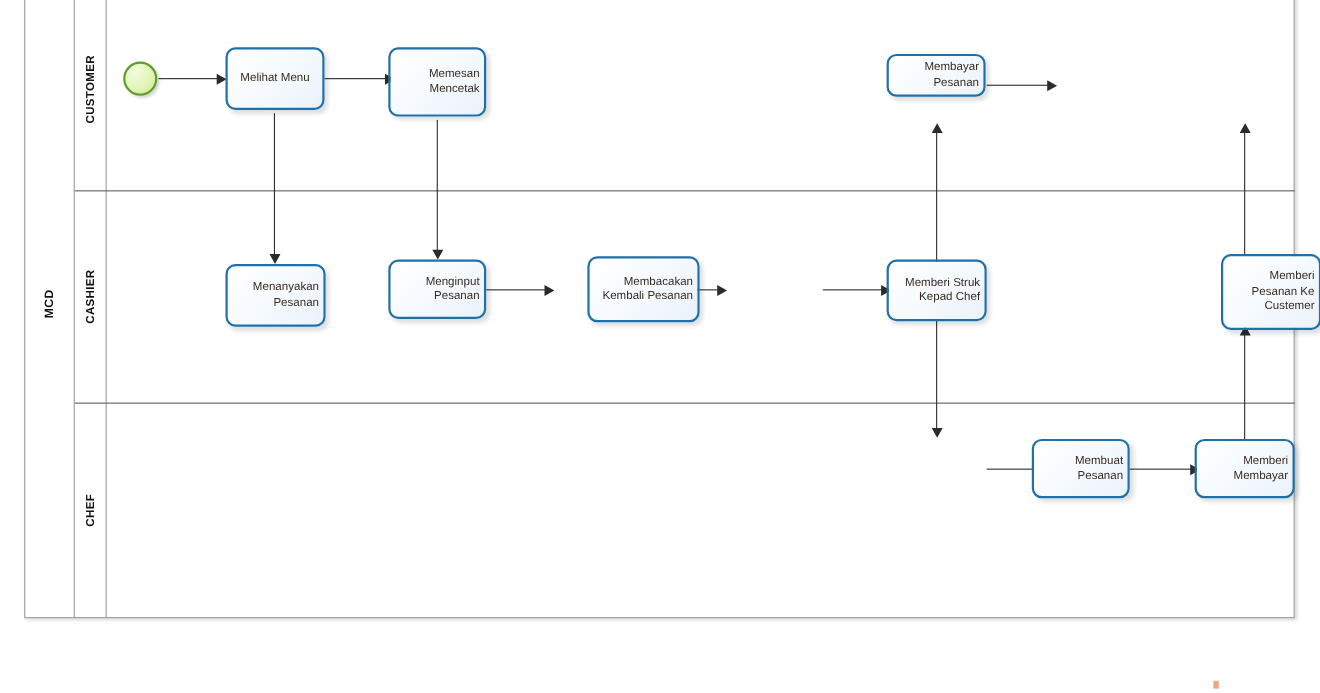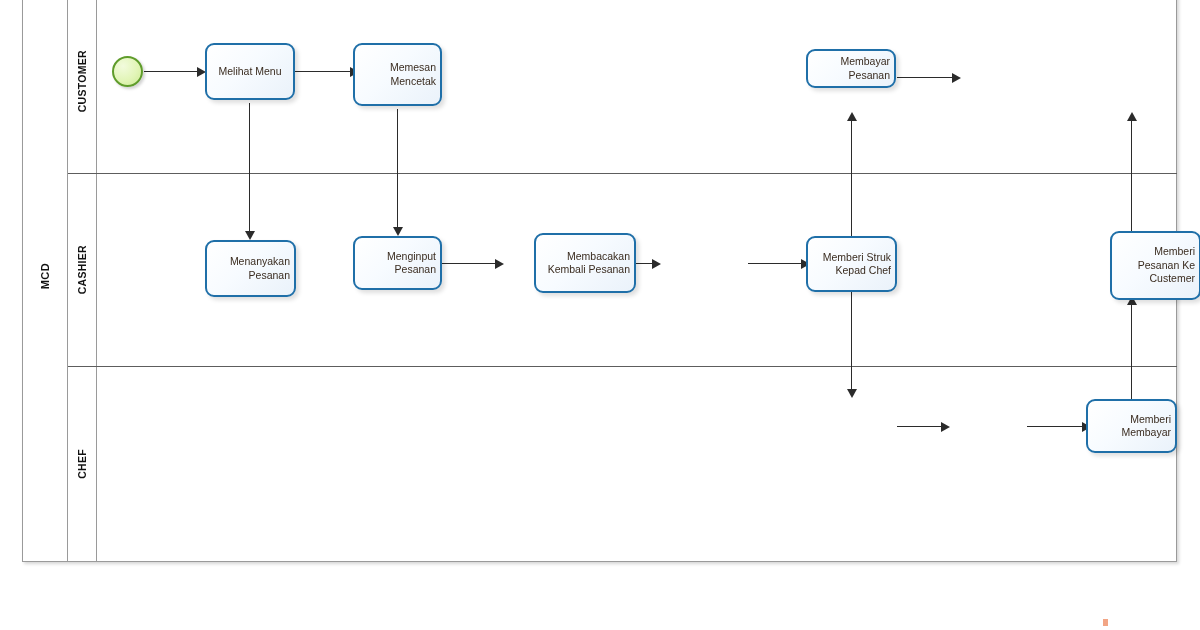--- a/index.html
+++ b/index.html
@@ -152,20 +152,23 @@
 
   <div class="task" style="left:806px;top:236px;width:91px;height:56px;">
     <span>Memberi Struk Kepad Chef</span>
   </div>
 
   <div class="task" style="left:1086px;top:231px;width:91px;height:69px;margin-left:24px;">
     <span>Memberi Pesanan Ke Custemer</span>
   </div>
 
 
+  <div class="task" style="left:938px;top:399px;width:89px;height:54px;">
+    <span>Membuat Pesanan</span>
+  </div>
 
   <div class="task" style="left:1086px;top:399px;width:91px;height:54px;">
     <span>Memberi Membayar</span>
   </div>
 
   <div class="wm-dot" style="left:1103px;top:619px;"></div>
   <div class="wm" style="left:1133px;top:637px;">Powered by</div>
 
 </div>
 

